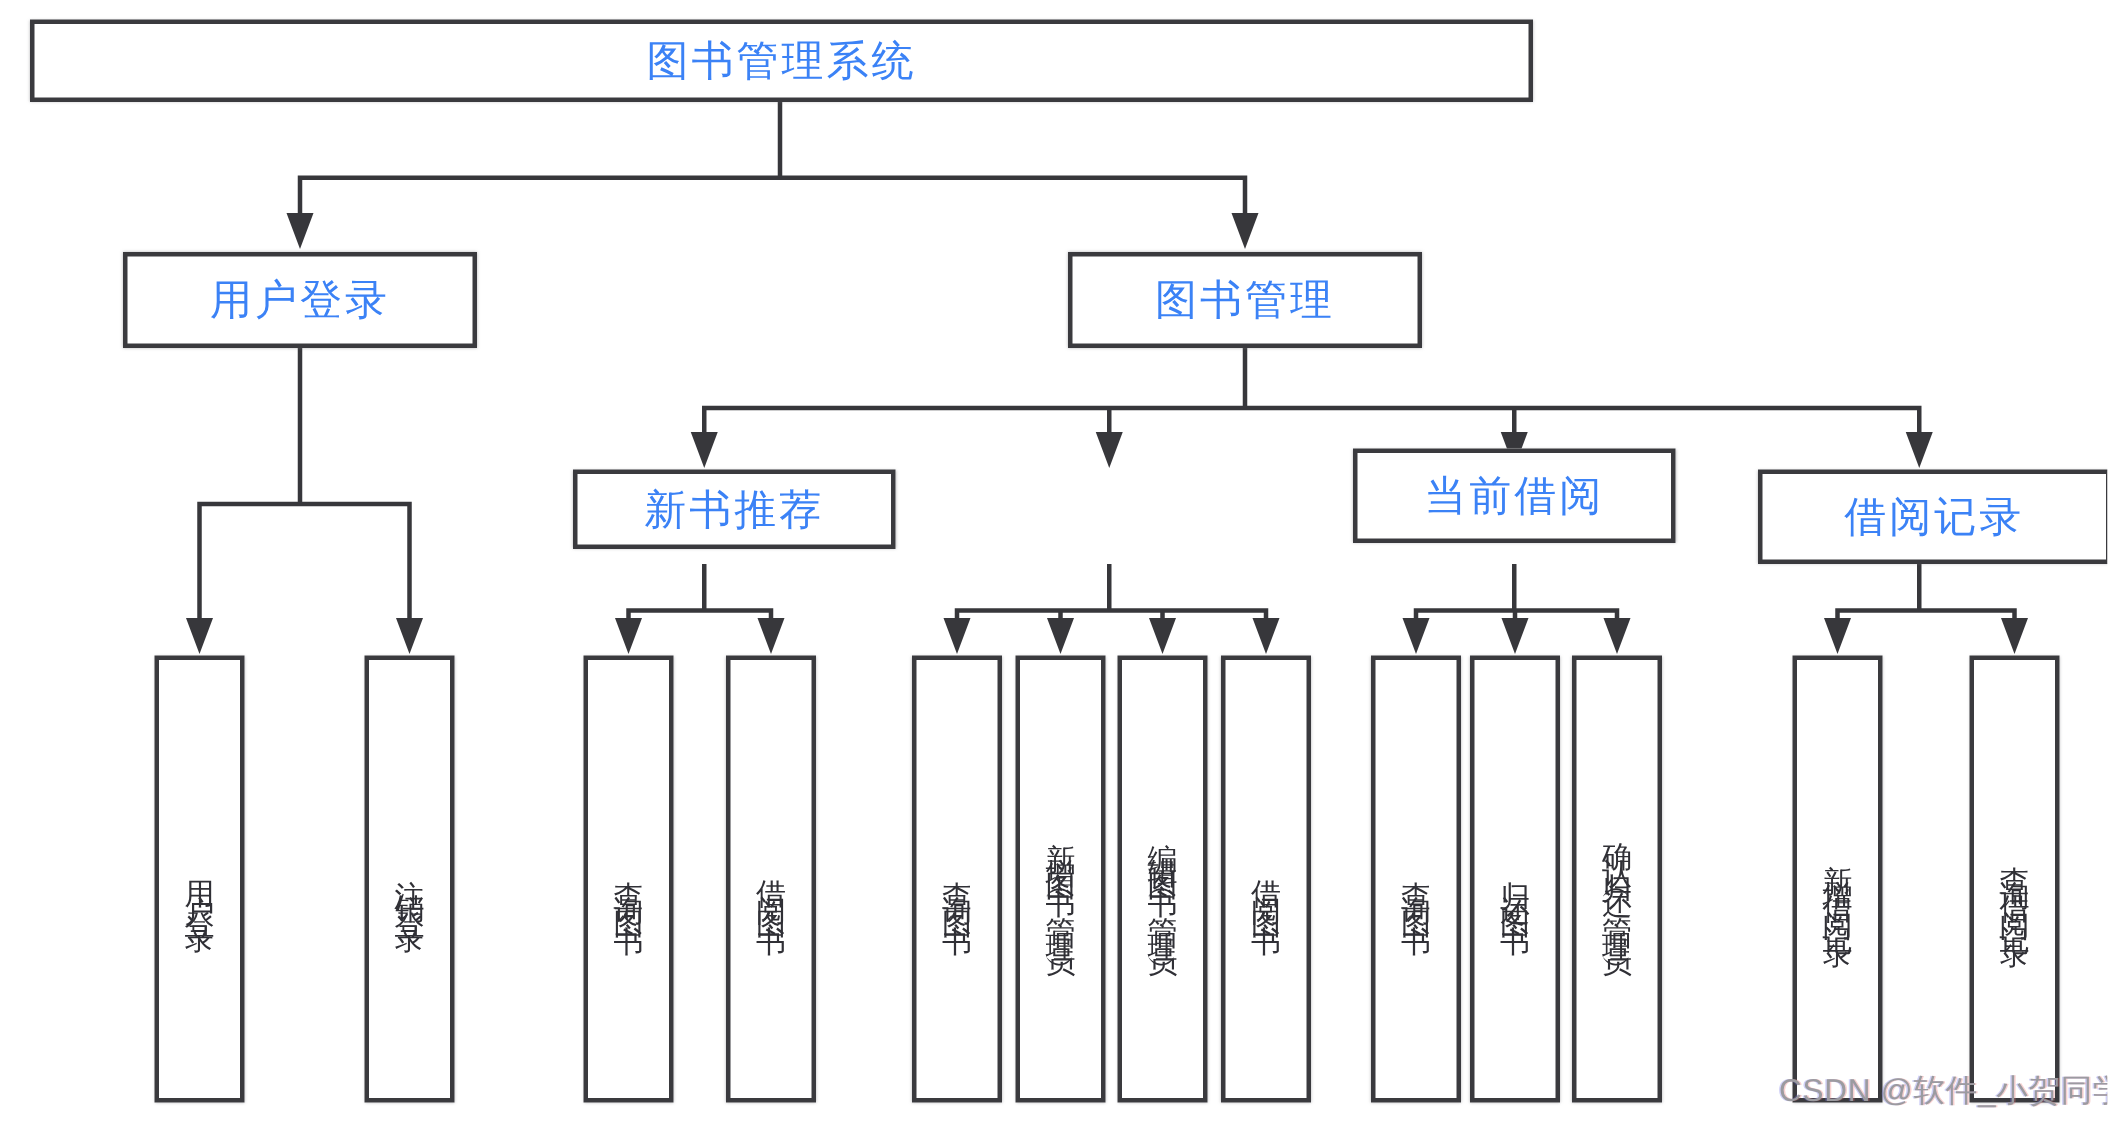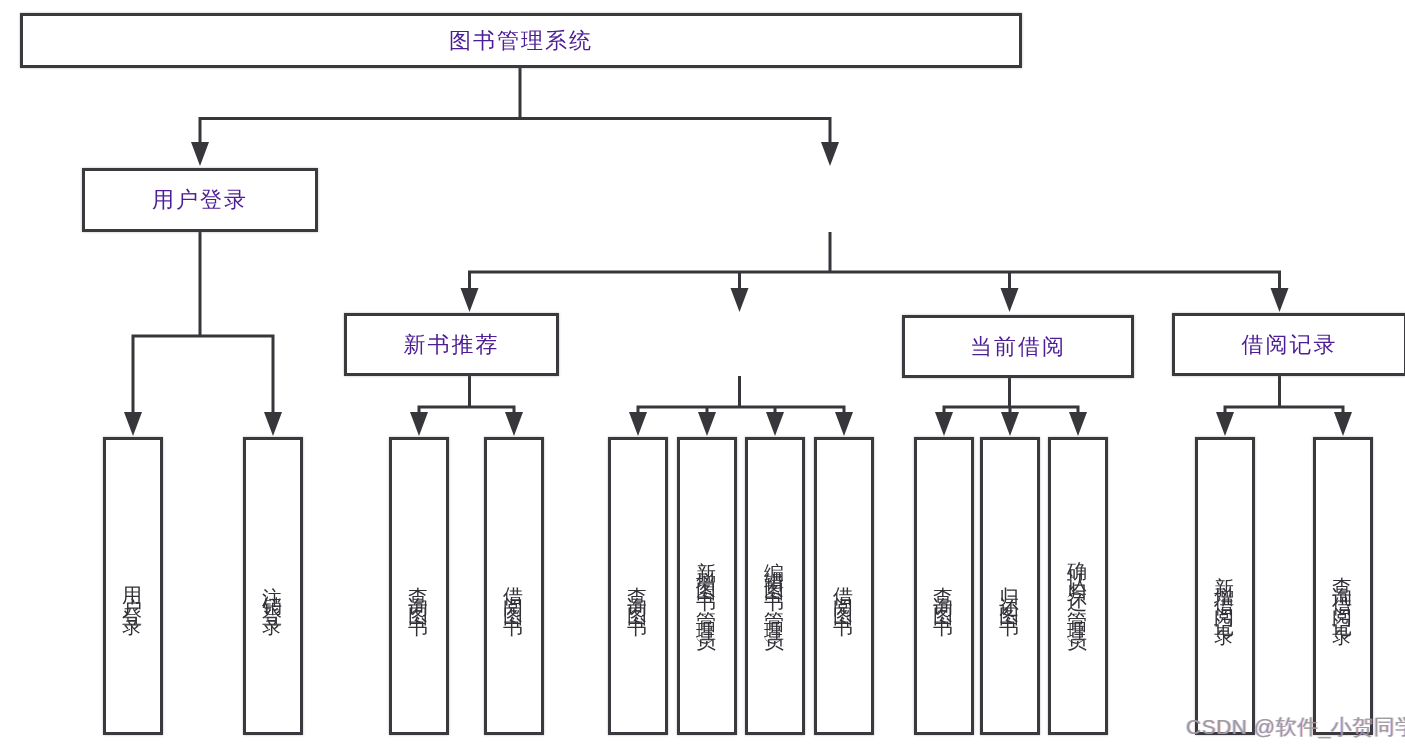--- a/index.html
+++ b/index.html
@@ -27,23 +27,23 @@
     position: absolute;
     box-sizing: border-box;
     background: #ffffff;
     border: 3px solid #3a3a3e;
     box-shadow: 0 0 2px rgba(120,120,125,0.55);
     display: flex;
     align-items: center;
     justify-content: center;
   }
   .hbox span {
-    font-size: 22px;
+    font-size: 28px;
     letter-spacing: 2px;
-    color: #4c1d95;
+    color: #3b82f6;
     white-space: nowrap;
   }
   .vbox span {
     writing-mode: vertical-rl;
     font-size: 20px;
     letter-spacing: 10px;
     color: #303036;
     margin-bottom: -10px; 
     white-space: nowrap;
   }
@@ -112,25 +112,28 @@
     </g>
   </svg>
 
   <div class="box hbox" style="left:20px; top:13px; width:1002px; height:55px;">
     <span>图书管理系统</span>
   </div>
 
   <div class="box hbox" style="left:82px; top:168px; width:236px; height:64px;">
     <span>用户登录</span>
   </div>
+  <div class="box hbox" style="left:712px; top:168px; width:236px; height:64px;">
+    <span>图书管理</span>
+  </div>
 
-  <div class="box hbox" style="left:344px; top:313px; width:215px; height:63px;text-align:center;">
+  <div class="box hbox" style="left:382px; top:313px; width:215px; height:53px;text-align:center;">
     <span>新书推荐</span>
   </div>
-  <div class="box hbox" style="left:902px; top:315px; width:232px; height:63px;">
+  <div class="box hbox" style="left:902px; top:299px; width:215px; height:63px;">
     <span>当前借阅</span>
   </div>
   <div class="box hbox" style="left:1172px; top:313px; width:235px; height:63px;">
     <span>借阅记录</span>
   </div>
 
   <div class="box vbox" style="left:103px; top:437px; width:60px; height:298px;">
     <span>用户登录</span>
   </div>
   <div class="box vbox" style="left:243px; top:437px; width:60px; height:298px;">

